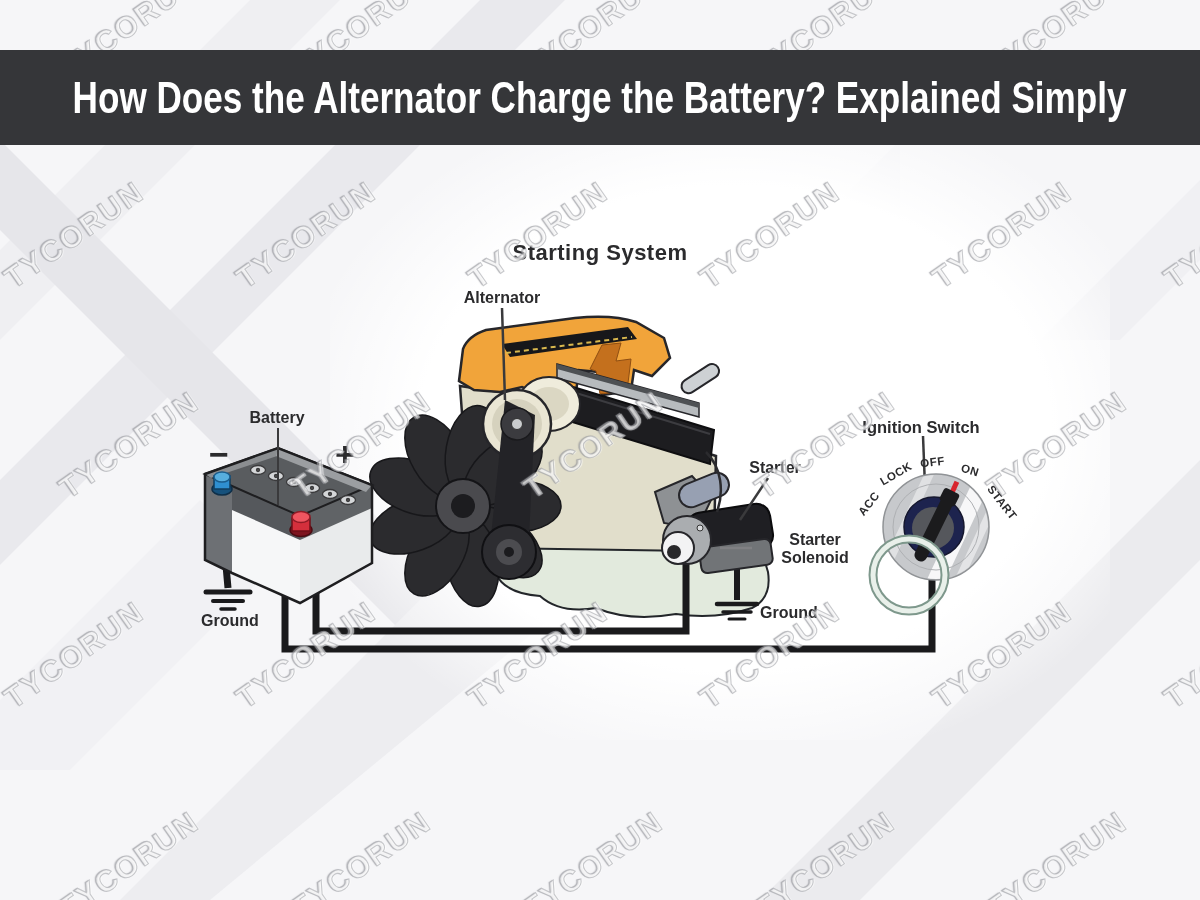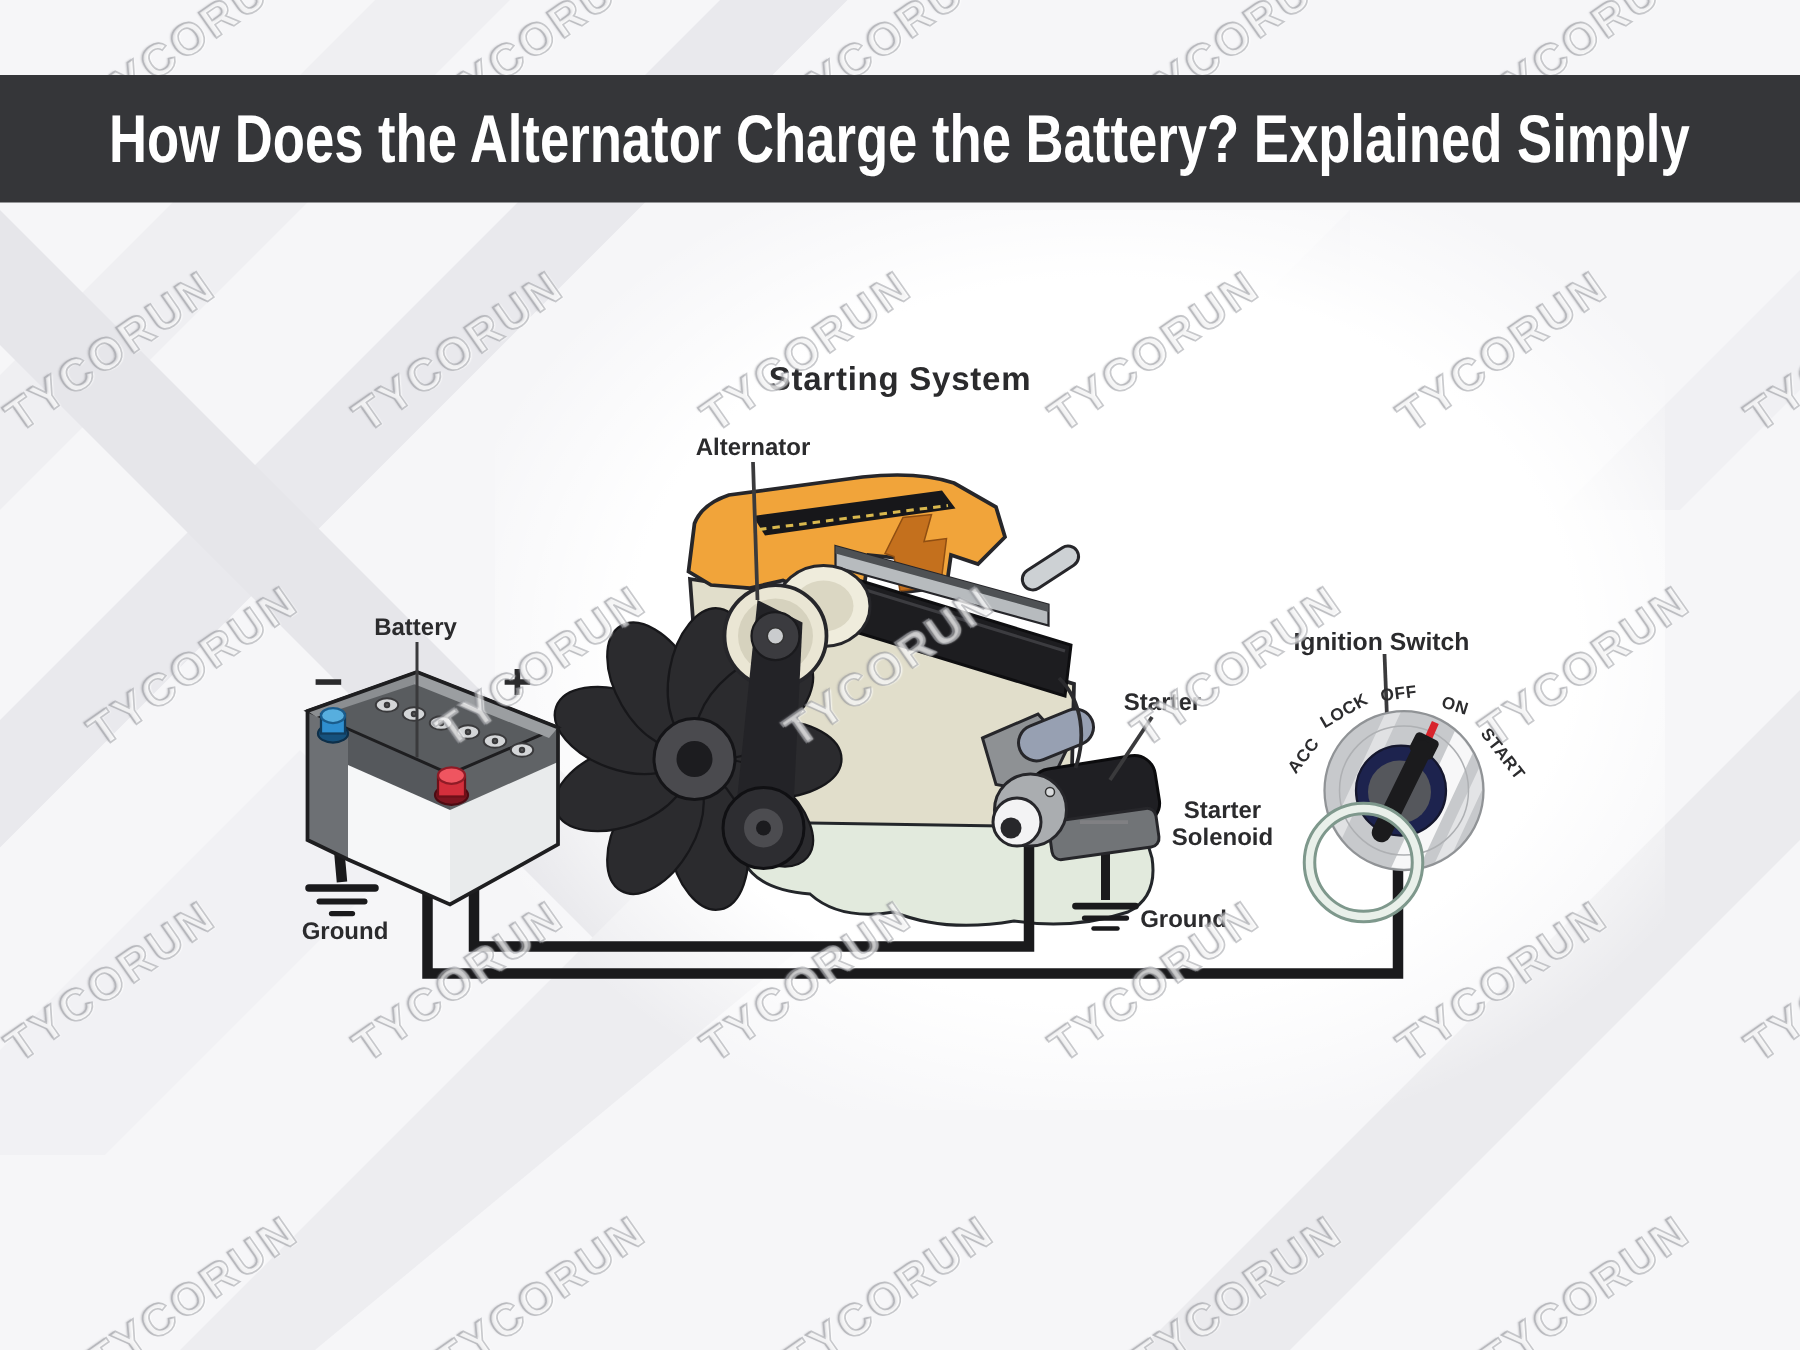--- a/index.html
+++ b/index.html
@@ -17,21 +17,21 @@
   .wm{
     position:absolute;display:inline-block;
     font-weight:bold;font-size:30px;letter-spacing:2px;
     color:rgba(255,255,255,0.28);
     -webkit-text-stroke:1.1px rgba(148,150,156,0.5);
     text-shadow:1px 1px 1px rgba(255,255,255,0.65),-1px -1px 1px rgba(128,130,136,0.30);
     transform:rotate(-35deg);
     white-space:nowrap;
   }
   #title-bar{
-    position:absolute;left:0;top:50px;width:1200px;height:85px;
+    position:absolute;left:0;top:50px;width:1200px;height:95px;
     display:flex;align-items:center;justify-content:center;
   }
   #title-bar .bar-bg{position:absolute;inset:0;}
   #title-text{
     position:relative;color:#fff;font-weight:bold;font-size:45px;line-height:1;
     transform:scaleX(0.78);transform-origin:center center;white-space:nowrap;
     letter-spacing:0px;
   }
   #diagram-svg{position:absolute;left:0;top:0;}
   .lbl{font-weight:bold;fill:#2b2b2d;}

